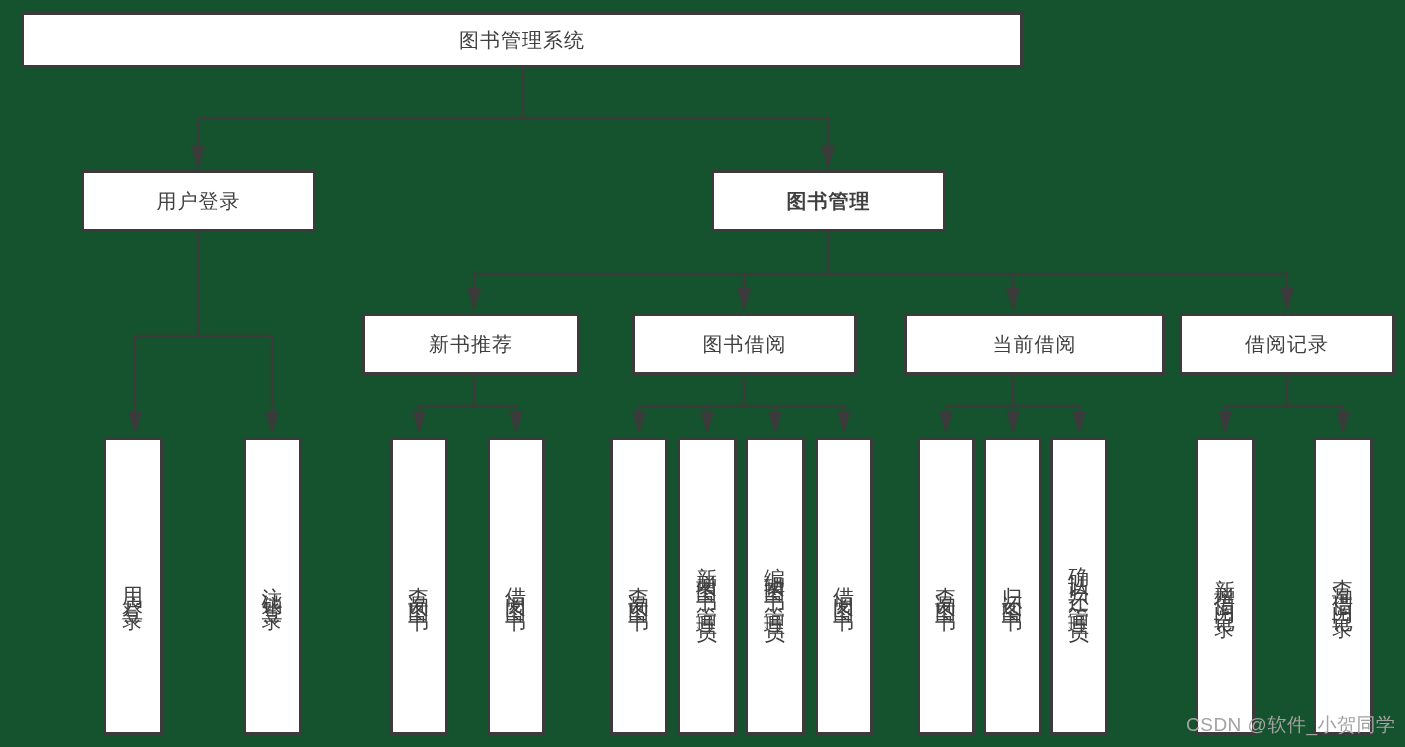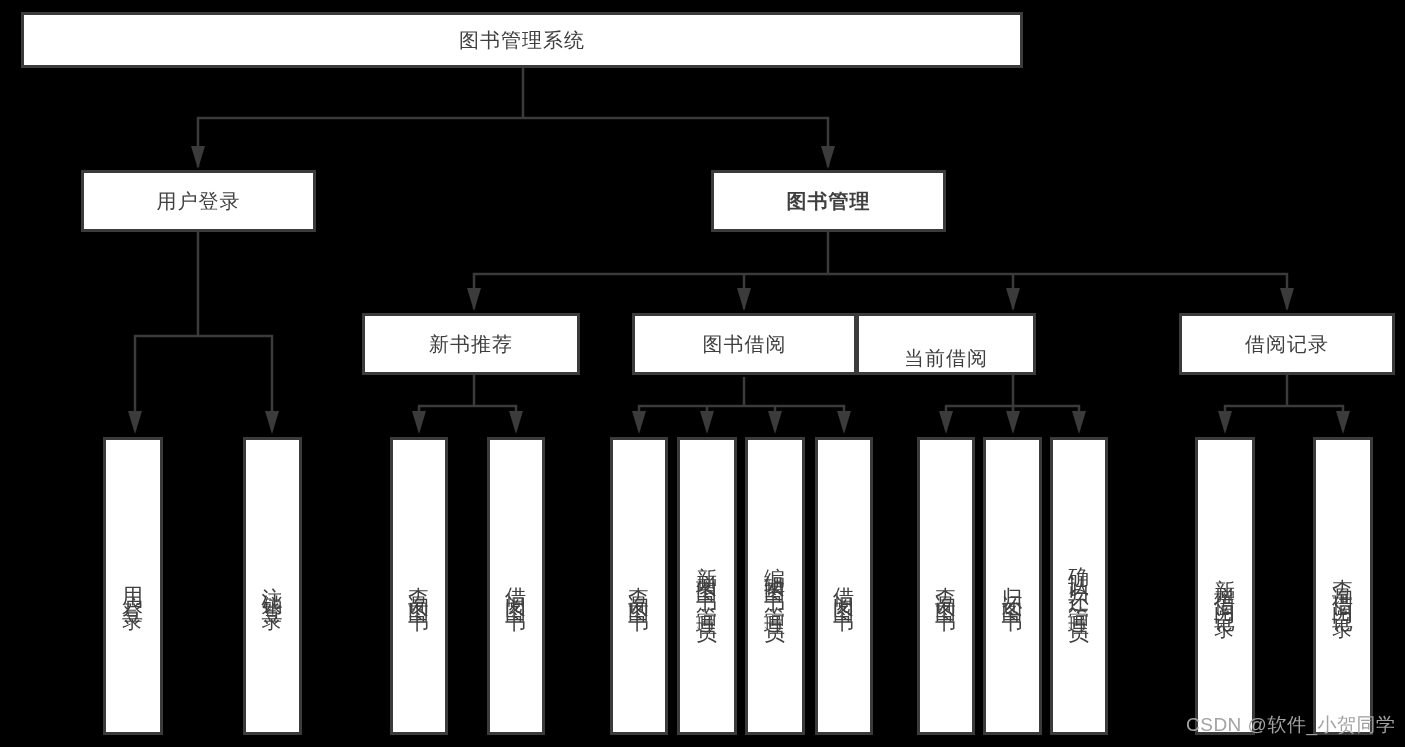--- a/index.html
+++ b/index.html
@@ -1,20 +1,20 @@
 <!DOCTYPE html>
 <html><head>
 <meta charset="utf-8">
 <style>
   html, body { margin: 0; padding: 0; background: #ffffff; }
   .canvas {
     position: relative;
     width: 1405px;
     height: 747px;
-    background: #000000;
+    background: #14532d;
     font-family: "Liberation Sans", "DejaVu Sans", sans-serif;
     overflow: hidden;
   }
   .box {
     position: absolute;
     box-sizing: border-box;
     border: 3px solid #3b3b3b;
     background: #ffffff;
     color: #3f3f3f;
     display: flex;
@@ -120,21 +120,21 @@
   <div class="box h-box" style="left:711px; top:170px; width:235px; height:62px;font-weight:bold;">
     <span>图书管理</span>
   </div>
 
   <div class="box h-box" style="left:362px; top:313px; width:218px; height:62px;">
     <span>新书推荐</span>
   </div>
   <div class="box h-box" style="left:632px; top:313px; width:225px; height:62px;justify-content:center;">
     <span>图书借阅</span>
   </div>
-  <div class="box h-box" style="left:856px; top:313px; width:180px; height:62px;align-items:flex-end;">
+  <div class="box h-box" style="left:904px; top:313px; width:261px; height:62px;">
     <span>当前借阅</span>
   </div>
   <div class="box h-box" style="left:1179px; top:313px; width:216px; height:62px;">
     <span>借阅记录</span>
   </div>
 
   <div class="box v-box" style="left:103px; top:437px; width:60px; height:298px;">
     <span>用户登录</span>
   </div>
   <div class="box v-box" style="left:243px; top:437px; width:59px; height:298px;">

